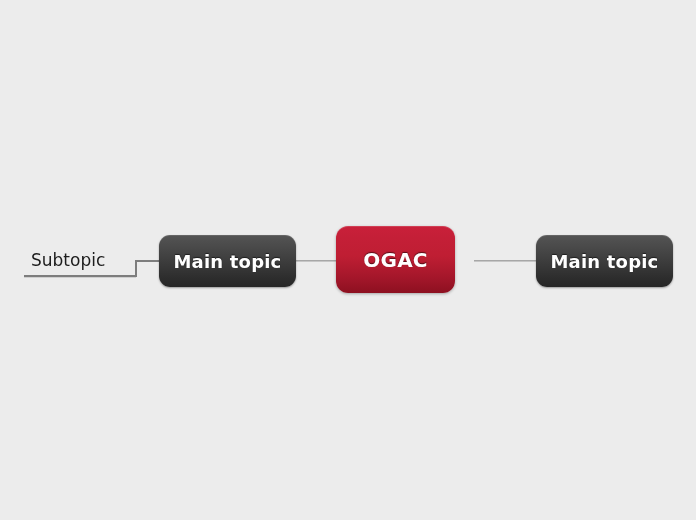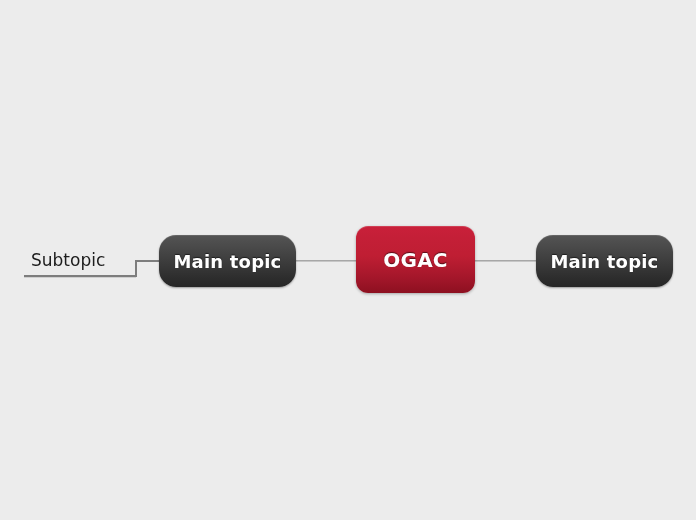--- a/index.html
+++ b/index.html
@@ -48,21 +48,21 @@
     height: 28px;
   }
 
   
   .node {
     position: absolute;
     display: flex;
     align-items: center;
     justify-content: center;
     box-sizing: border-box;
-    border-radius: 17px;
+    border-radius: 11px;
     color: #ffffff;
     text-shadow: 0 -1px 1px rgba(0,0,0,0.55);
     letter-spacing: 0.2px;
     white-space: nowrap;
   }
 
   .node-main {
     width: 137px;
     height: 52px;
     font-size: 18px;
@@ -74,21 +74,21 @@
                 #2c2c2c 85%,
                 #262626 100%);
     box-shadow: 0 1px 2px rgba(0,0,0,0.35),
                 inset 0 1px 0 rgba(255,255,255,0.10);
   }
 
   .node-main-left  { left: 159px; top: 235px; }
   .node-main-right { left: 536px; top: 235px; }
 
   .node-central {
-    left: 356px;
+    left: 336px;
     top: 226px;
     width: 119px;
     height: 67px;
     font-size: 20px;
     font-weight: bold;
     border-radius: 12px;
     background: linear-gradient(to bottom,
                 #c9203a 0%,
                 #c41f37 18%,
                 #bf1e33 45%,

